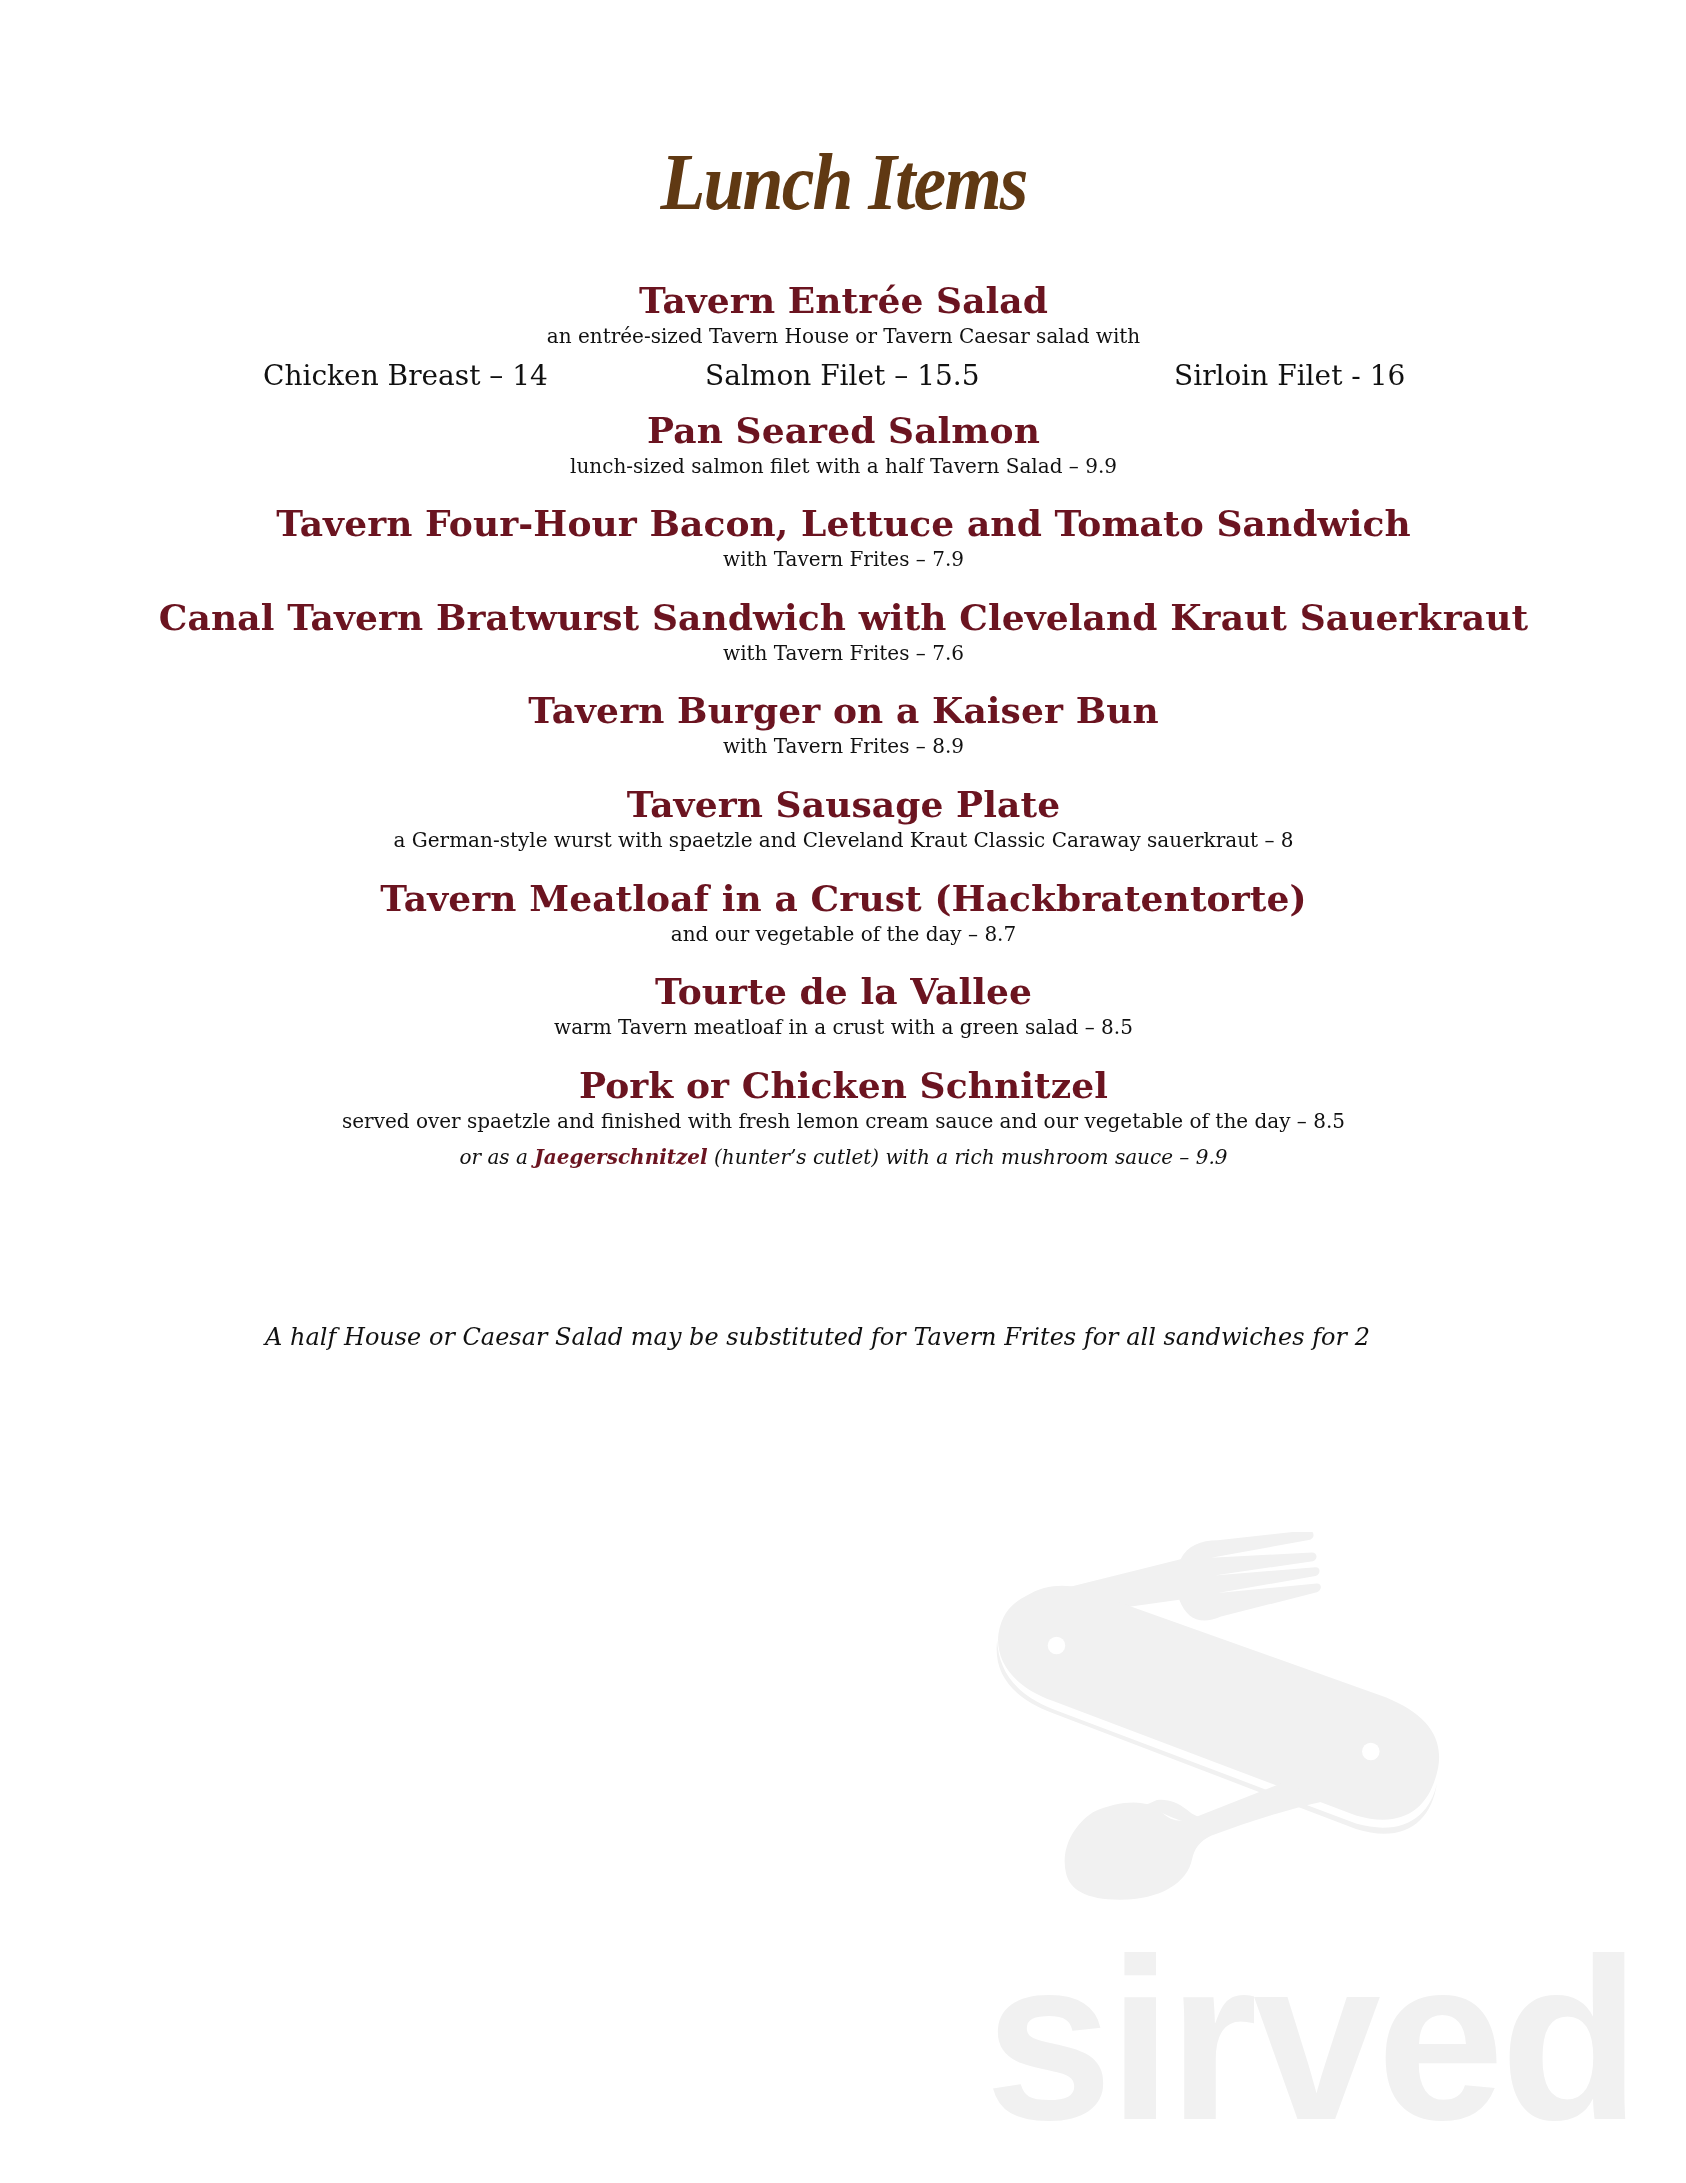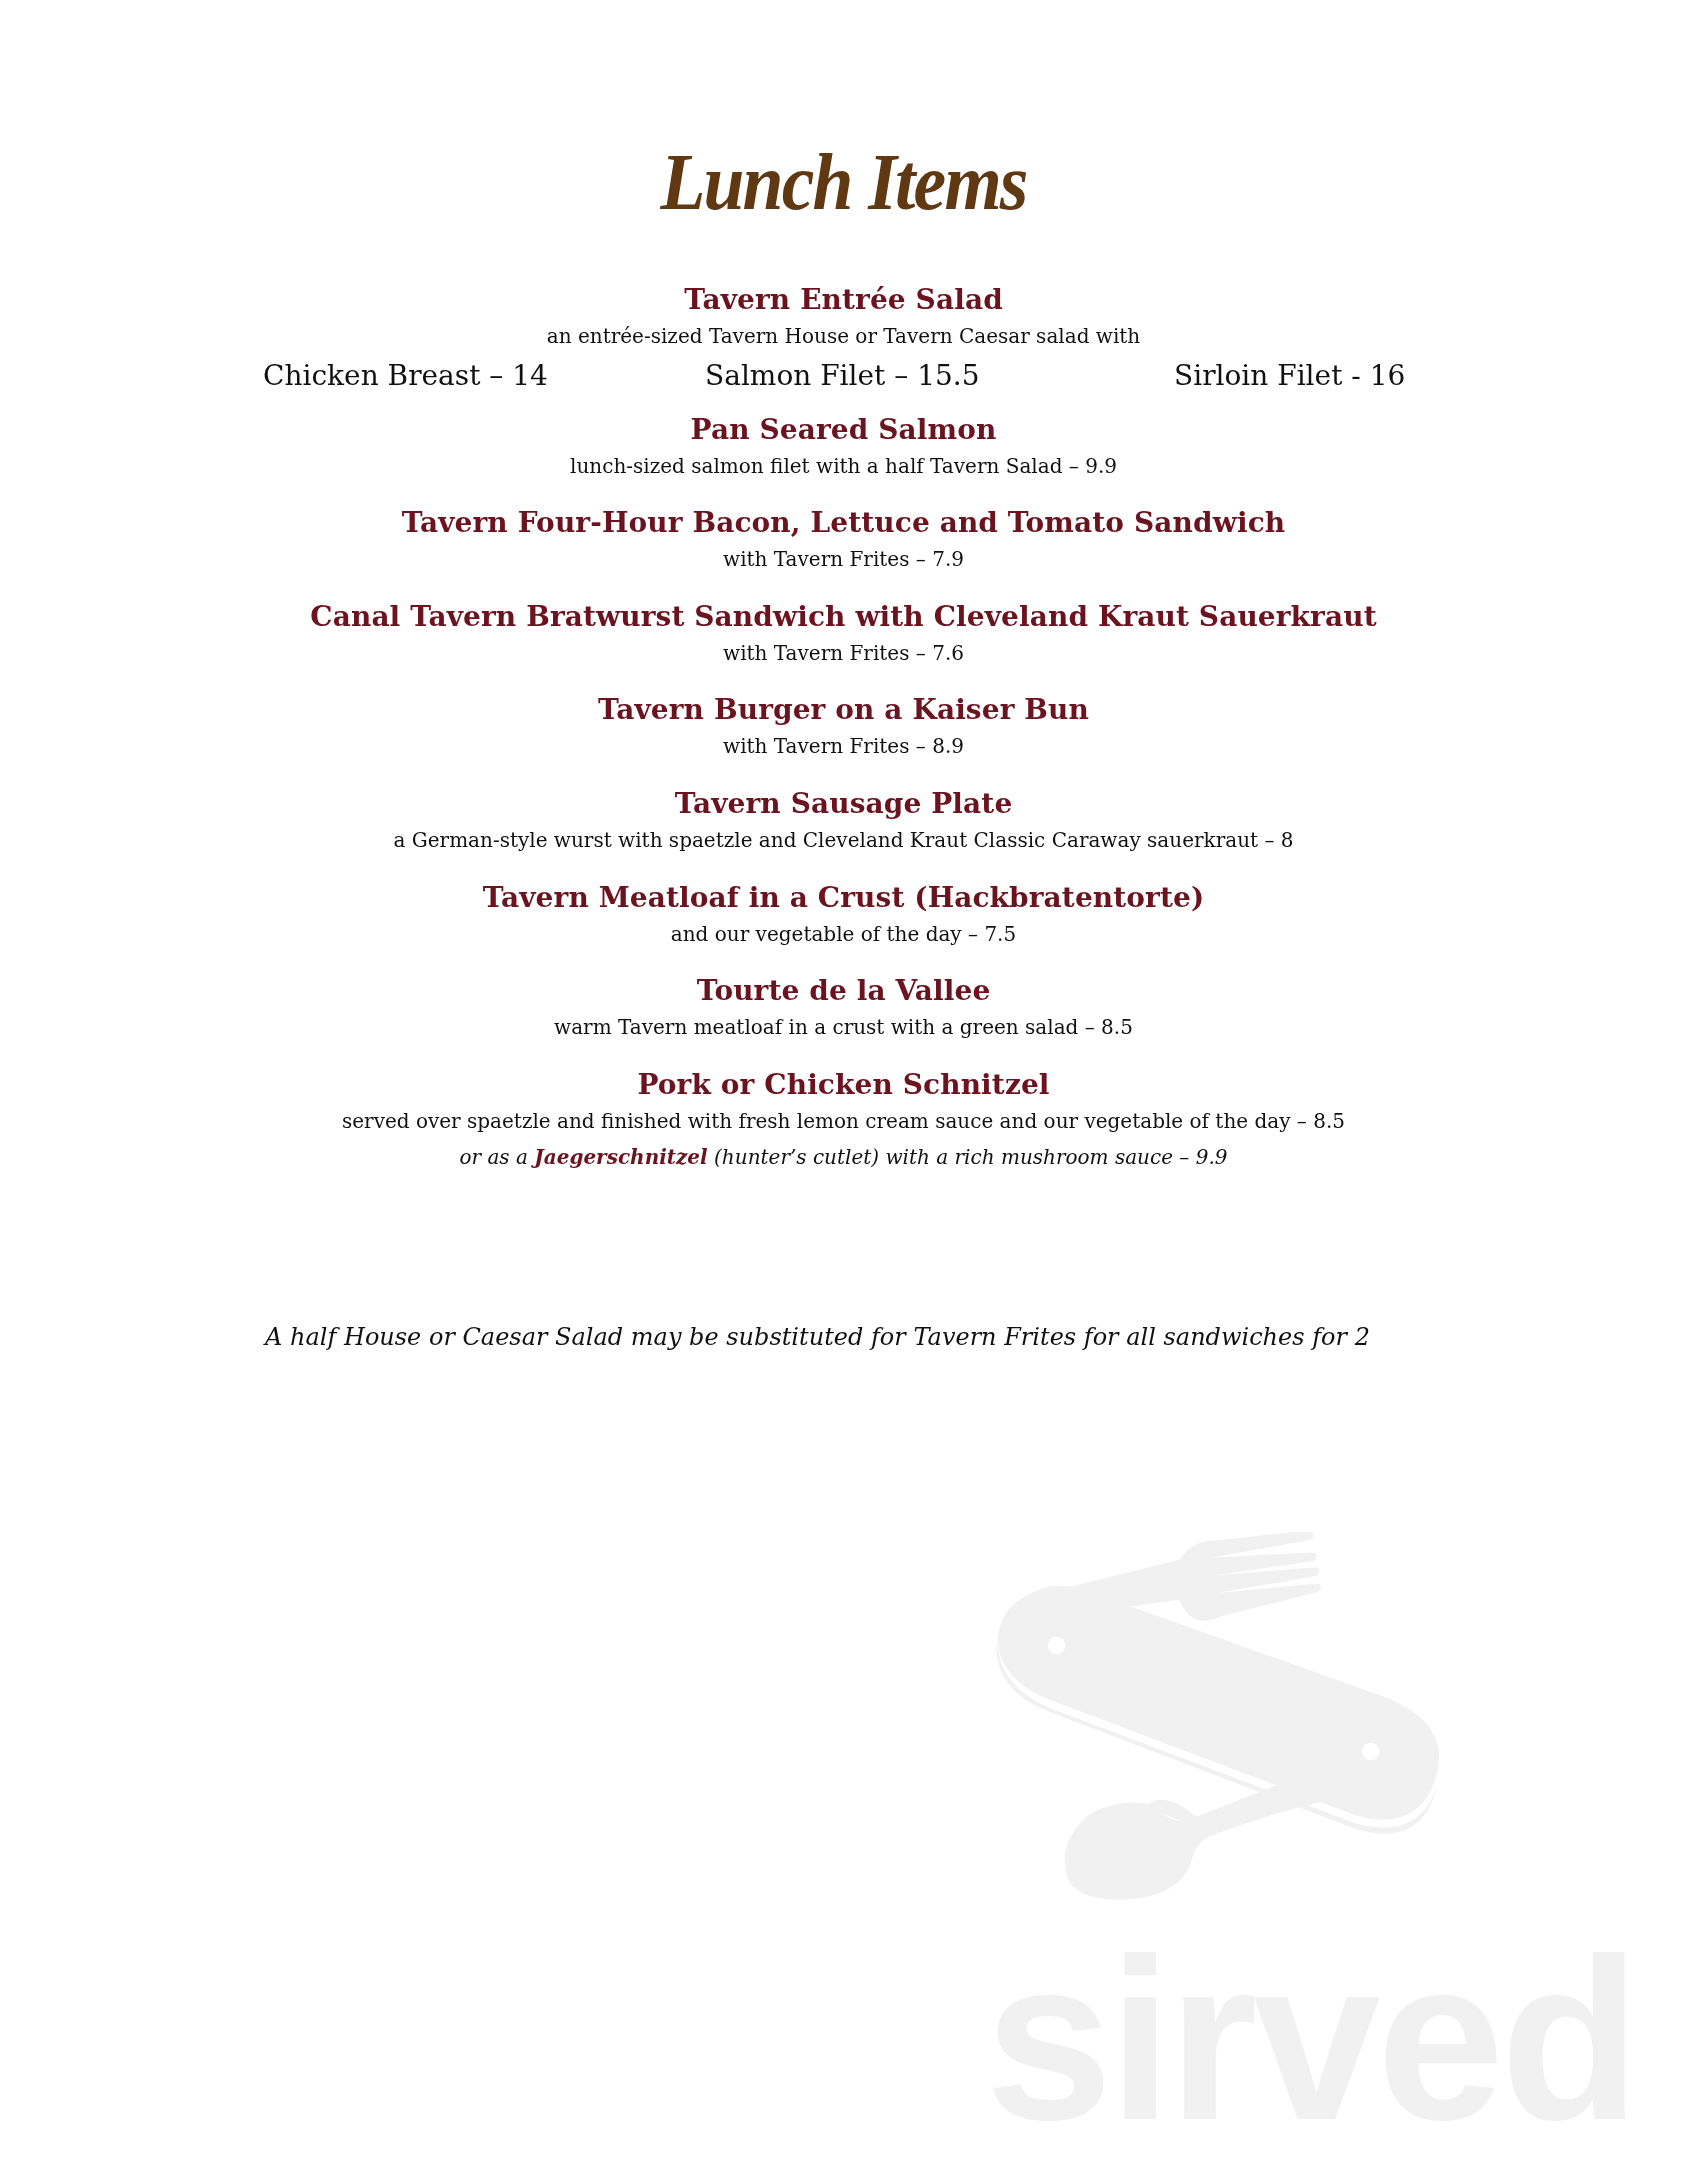--- a/index.html
+++ b/index.html
@@ -36,21 +36,21 @@
     left: 0;
     width: 1687px;
     text-align: center;
   }
   .menu-item {
     margin-bottom: 21.6px;
   }
   .item-name {
     font-family: "DejaVu Serif", serif;
     font-weight: bold;
-    font-size: 28px;
+    font-size: 36px;
     line-height: 36px;
     color: #6b1420;
     letter-spacing: 0.1px;
   }
   .item-desc {
     font-family: "DejaVu Serif", serif;
     font-size: 20px;
     line-height: 36px;
     color: #111111;
   }
@@ -138,21 +138,21 @@
     <div class="item-desc">with Tavern Frites – 8.9</div>
   </div>
 
   <div class="menu-item">
     <div class="item-name">Tavern Sausage Plate</div>
     <div class="item-desc">a German-style wurst with spaetzle and Cleveland Kraut Classic Caraway sauerkraut – 8</div>
   </div>
 
   <div class="menu-item">
     <div class="item-name">Tavern Meatloaf in a Crust (Hackbratentorte)</div>
-    <div class="item-desc">and our vegetable of the day – 7.5</div>
+    <div class="item-desc">and our vegetable of the day – 8.7</div>
   </div>
 
   <div class="menu-item">
     <div class="item-name">Tourte de la Vallee</div>
     <div class="item-desc">warm Tavern meatloaf in a crust with a green salad – 8.5</div>
   </div>
 
   <div class="menu-item">
     <div class="item-name">Pork or Chicken Schnitzel</div>
     <div class="item-desc">served over spaetzle and finished with fresh lemon cream sauce and our vegetable of the day – 8.5</div>

